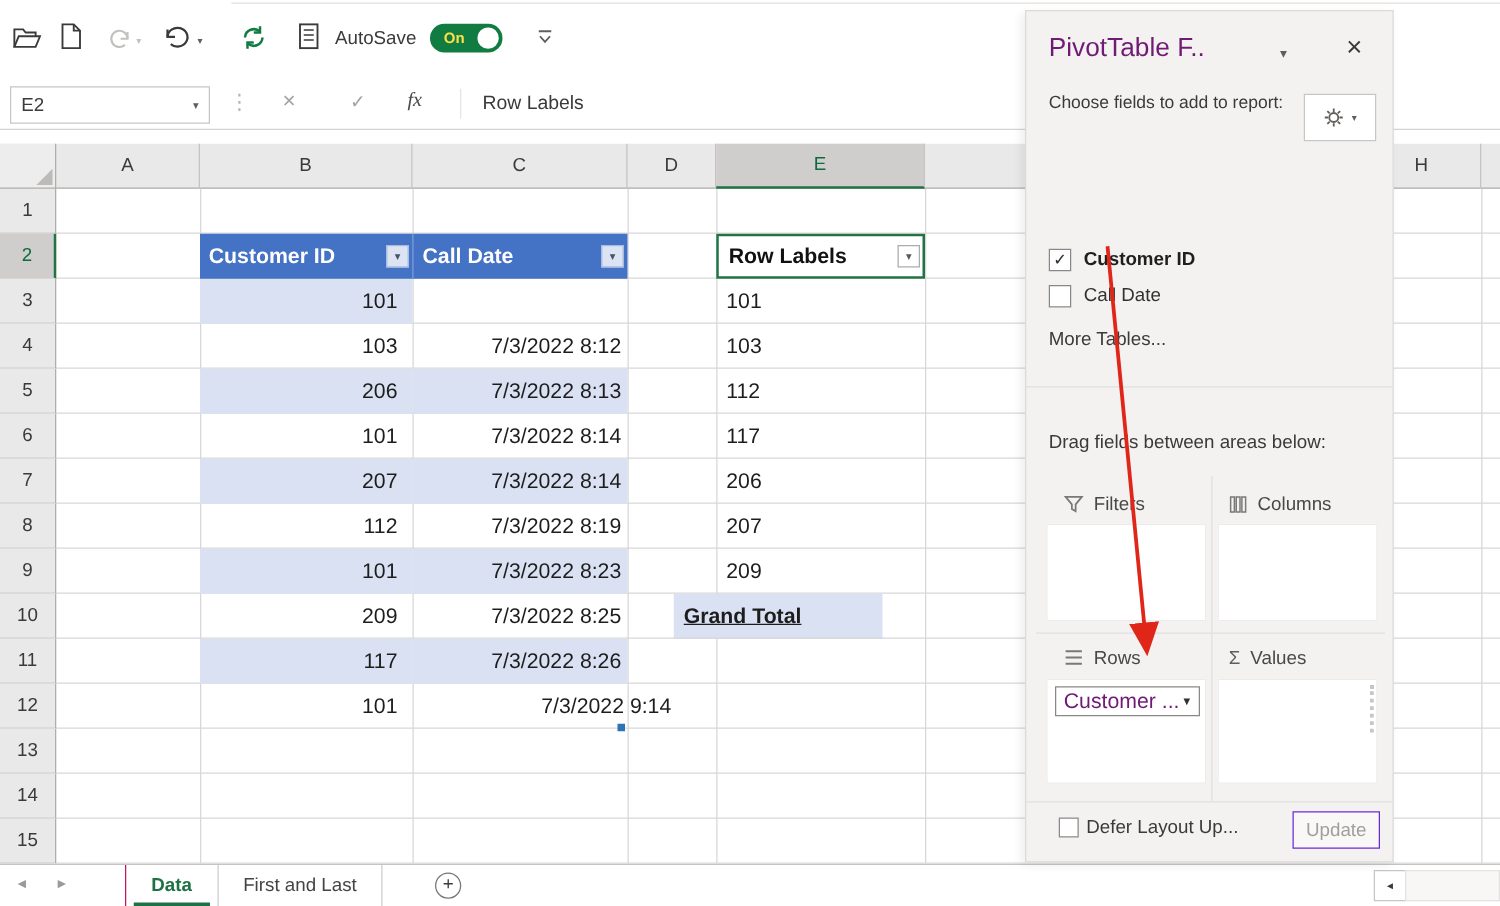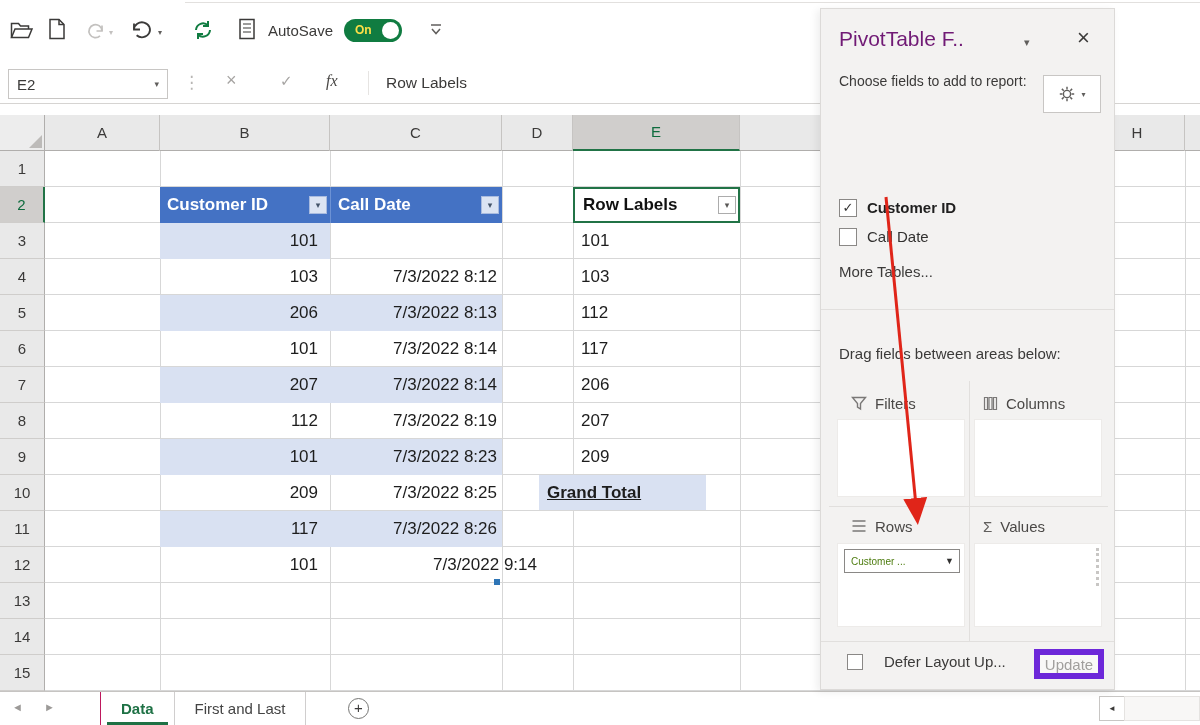--- a/index.html
+++ b/index.html
@@ -71,27 +71,27 @@
   .more-tables{position:absolute;left:18px;top:254px;font-size:15px;color:#3B3A39}
   .pane-div1{position:absolute;left:0;top:300px;width:100%;height:1px;background:#E1DFDD}
   .drag-text{position:absolute;left:18px;top:336px;font-size:15px;color:#3B3A39}
   .area-vline{position:absolute;left:148px;top:372px;width:1px;height:260px;background:#E1DFDD}
   .area-h{position:absolute;height:24px;display:flex;align-items:center;gap:8px;font-size:15px;color:#4A4846}
   .sigma{font-size:15px;color:#605E5C}
   .zone{position:absolute;width:128px;height:78px;background:#fff;border:1px solid #EDEBE9}
   .pane-div2{position:absolute;left:8px;top:497px;width:279px;height:1px;background:#E1DFDD}
   .pane-div3{position:absolute;left:0;top:632px;width:100%;height:1px;background:#E1DFDD}
   .chip{position:absolute;left:6px;top:5px;width:116px;height:24px;background:#fff;border:1px solid #8A8886;display:flex;align-items:center}
-  .chip .lbl{flex:1;font-size:10px;padding-left:6px;color:#4d7c0f;white-space:nowrap;overflow:hidden}
+  .chip .lbl{flex:1;font-size:17px;padding-left:6px;color:#701a75;white-space:nowrap;overflow:hidden}
   .chip .dn{font-size:9px;color:#323130;padding-right:5px}
   .vdots{position:absolute;right:2px;top:4px;width:3px;height:38px;border-right:3px dotted #C8C6C4}
-  .defer-row{position:absolute;left:26px;top:644px;display:flex;align-items:center;gap:21px}
+  .defer-row{position:absolute;left:26px;top:644px;display:flex;align-items:center;gap:6px}
   .defer-row .cb{width:16px;height:16px}
   .defer-label{font-size:15px;color:#3B3A39}
-  .update-btn{position:absolute;left:213px;top:640px;width:70px;height:30px;background:#F9F8F7;border:6px solid #6d28d9;color:#A19F9D;font-size:15px;display:flex;align-items:center;justify-content:center}
+  .update-btn{position:absolute;left:213px;top:640px;width:70px;height:30px;background:#F9F8F7;border:1px solid #6d28d9;color:#A19F9D;font-size:15px;display:flex;align-items:center;justify-content:center}
 
   
   .tabbar{position:absolute;left:0;top:691px;width:1200px;height:34px;background:#fff;border-top:1px solid #C6C4C2;z-index:5}
   .tabarrow{position:absolute;top:9px;font-size:11px;color:#9C9A98}
   #tabs{position:absolute;left:100px;top:0;height:33px;display:flex;border-left:1px solid #be185d}
   .tab{height:33px;line-height:33px;padding:0 20px;font-size:15px;color:#444;border-right:1px solid #D0CECE;position:relative}
   .tab.active{color:#1E7145;font-weight:700}
   .tab.active:after{content:"";position:absolute;left:6px;right:6px;bottom:0;height:3px;background:#1E7145}
   .addsheet{position:absolute;left:348px;top:6px;width:21px;height:21px;border:1px solid #767674;border-radius:50%;color:#3B3A39;font-size:15px;line-height:18px;text-align:center}
   .hscroll-left{position:absolute;left:1099px;top:4px;width:26px;height:25px;background:#fff;border:1px solid #C8C6C4;font-size:8px;line-height:23px;text-align:center;color:#3B3A39}

